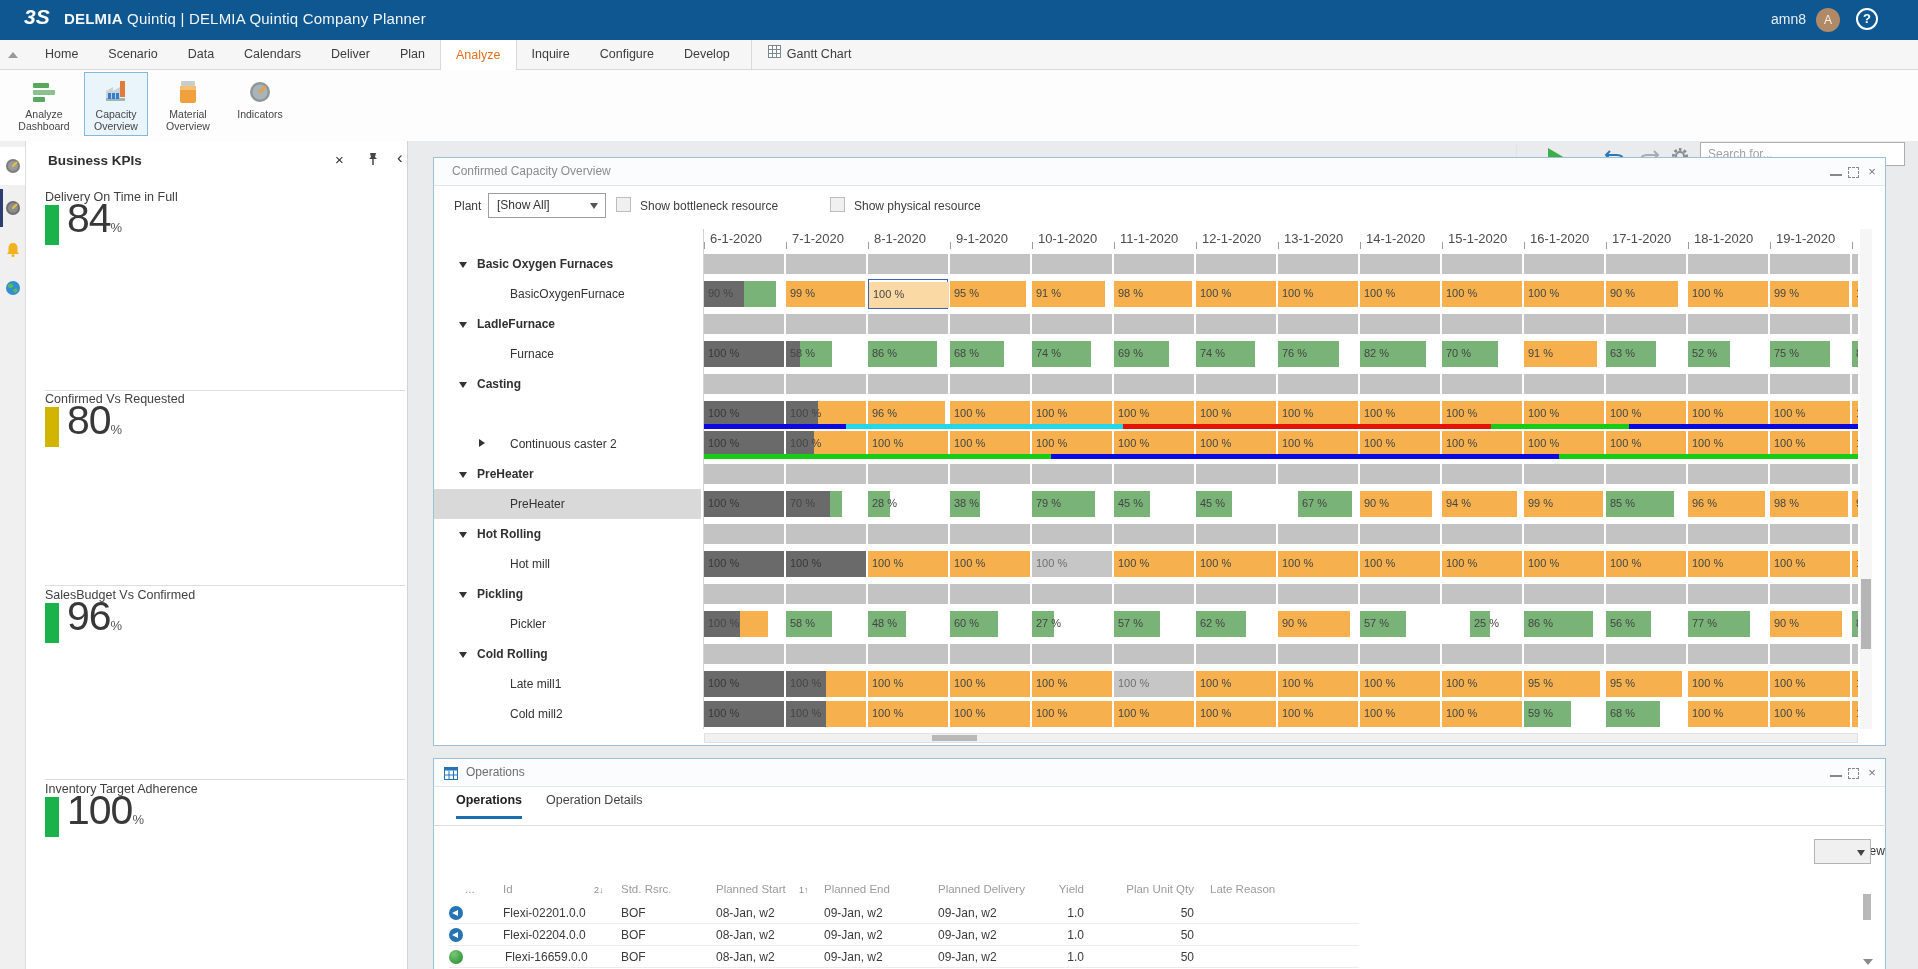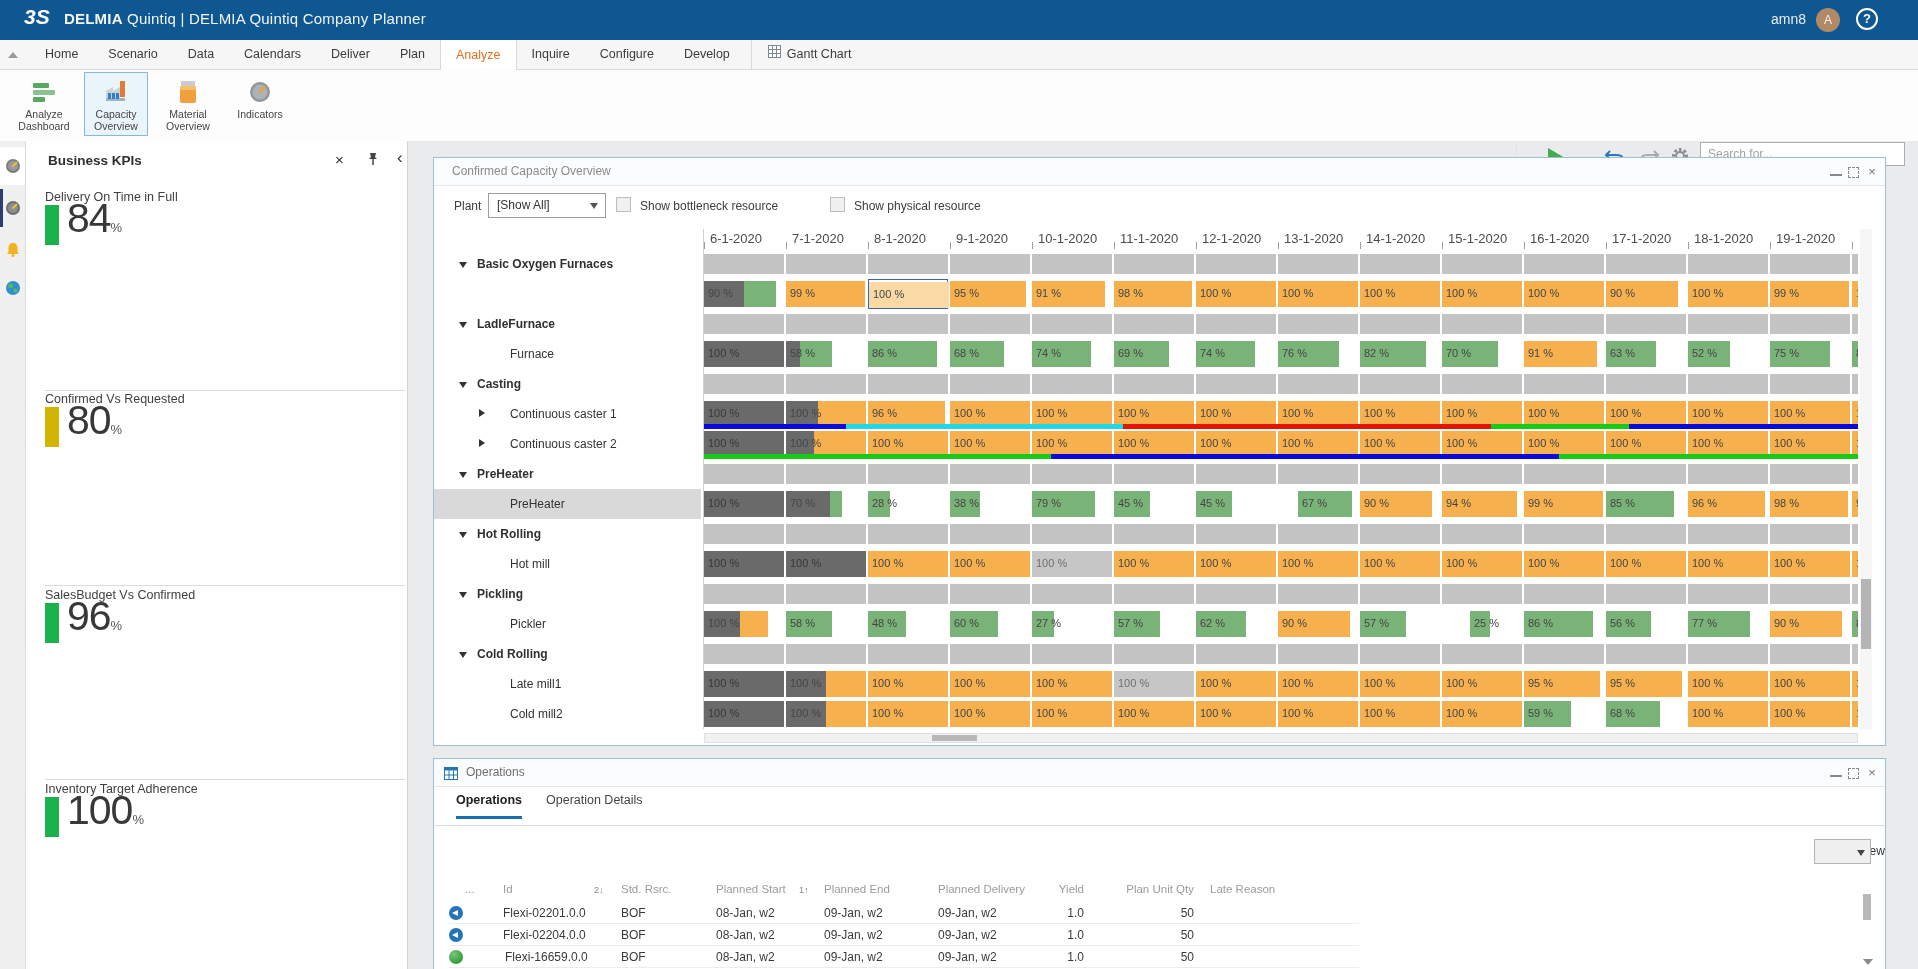--- a/index.html
+++ b/index.html
@@ -364,34 +364,33 @@
     <div class="chk" style="left:182px;"></div>
     <div class="chklb" style="left:206px;">Show bottleneck resource</div>
     <div class="chk" style="left:396px;"></div>
     <div class="chklb" style="left:420px;">Show physical resource</div>
   </div>
   <div id="tree">
       <div class="tree-row grp" style="top: 20px;">
         <div class="arr-down"></div>
         <div class="nm">Basic Oxygen Furnaces</div>
       </div>
+      <div class="tree-row chd" style="top: 50px;">
+        <div class="nm">BasicOxygenFurnace</div>
+      </div>
       <div class="tree-row grp" style="top: 80px;">
         <div class="arr-down"></div>
         <div class="nm">LadleFurnace</div>
       </div>
       <div class="tree-row chd" style="top: 110px;">
         <div class="nm">Furnace</div>
       </div>
       <div class="tree-row grp" style="top: 140px;">
         <div class="arr-down"></div>
         <div class="nm">Casting</div>
-      </div>
-      <div class="tree-row chd" style="top: 170px;">
-        <div class="arr-right"></div>
-        <div class="nm">Continuous caster 1</div>
       </div>
       <div class="tree-row chd" style="top: 200px;">
         <div class="arr-right"></div>
         <div class="nm">Continuous caster 2</div>
       </div>
       <div class="tree-row grp" style="top: 230px;">
         <div class="arr-down"></div>
         <div class="nm">PreHeater</div>
       </div>
       <div class="tree-row chd selrow" style="top: 260px;">

